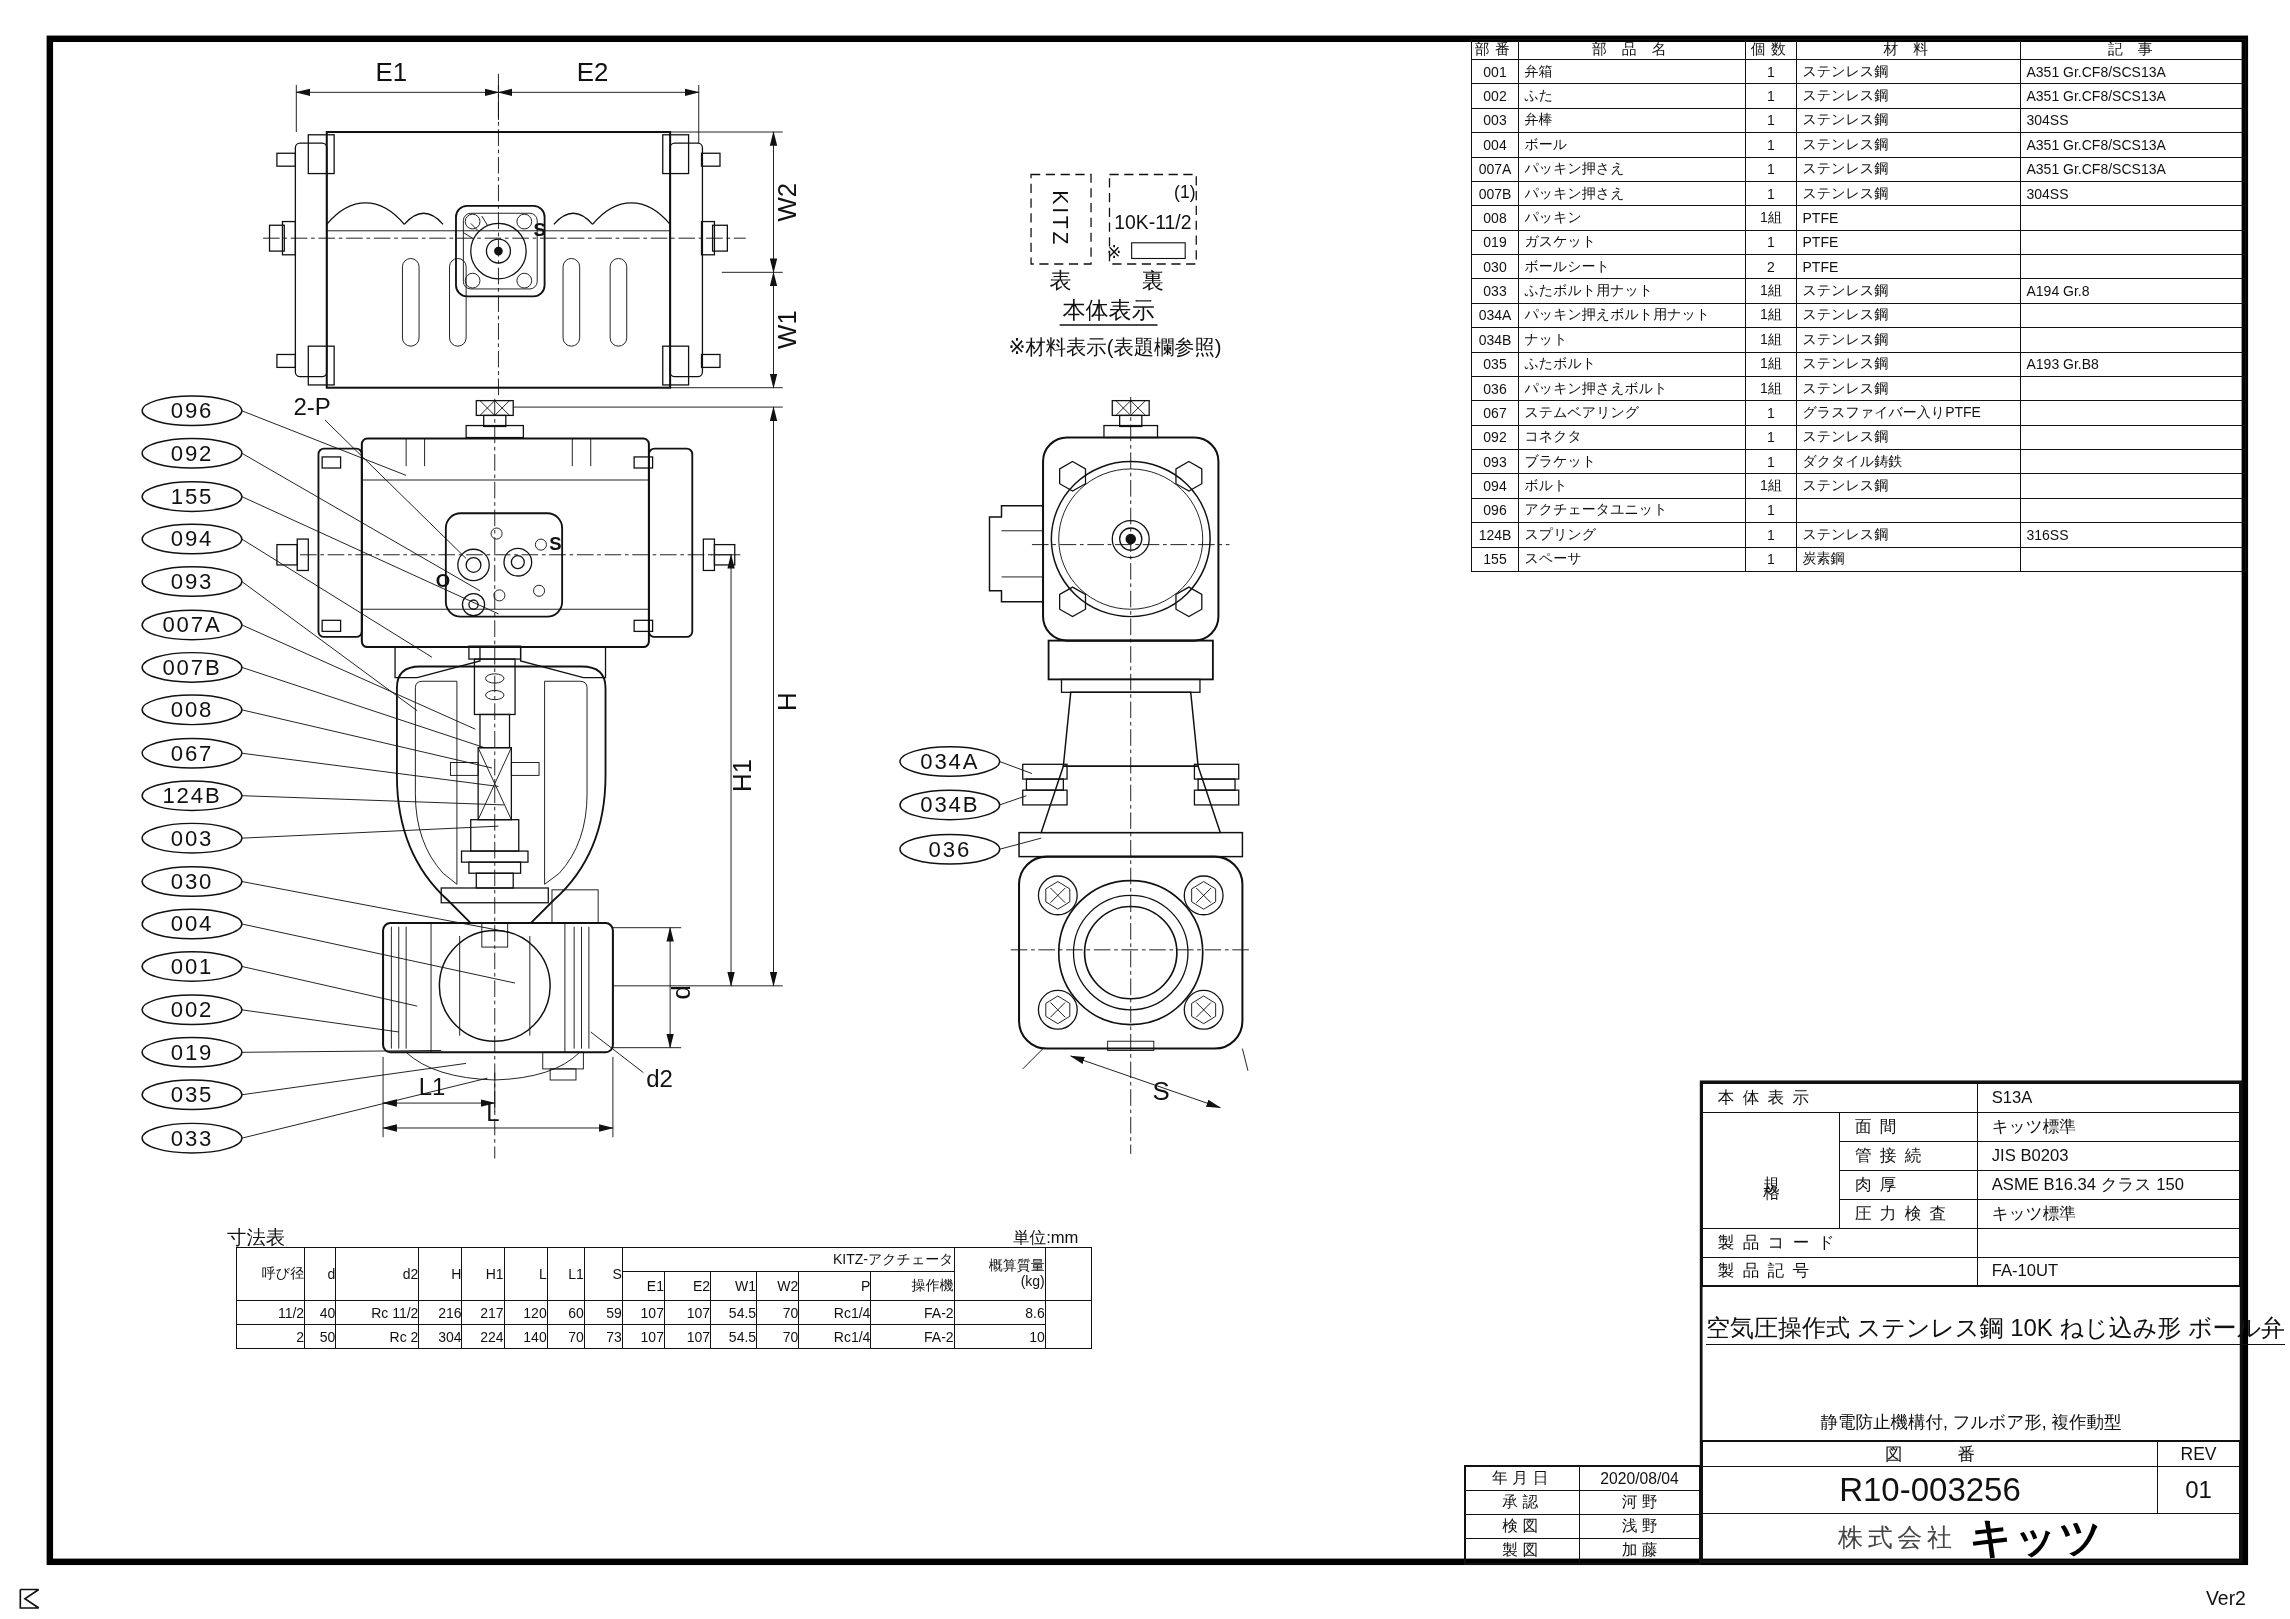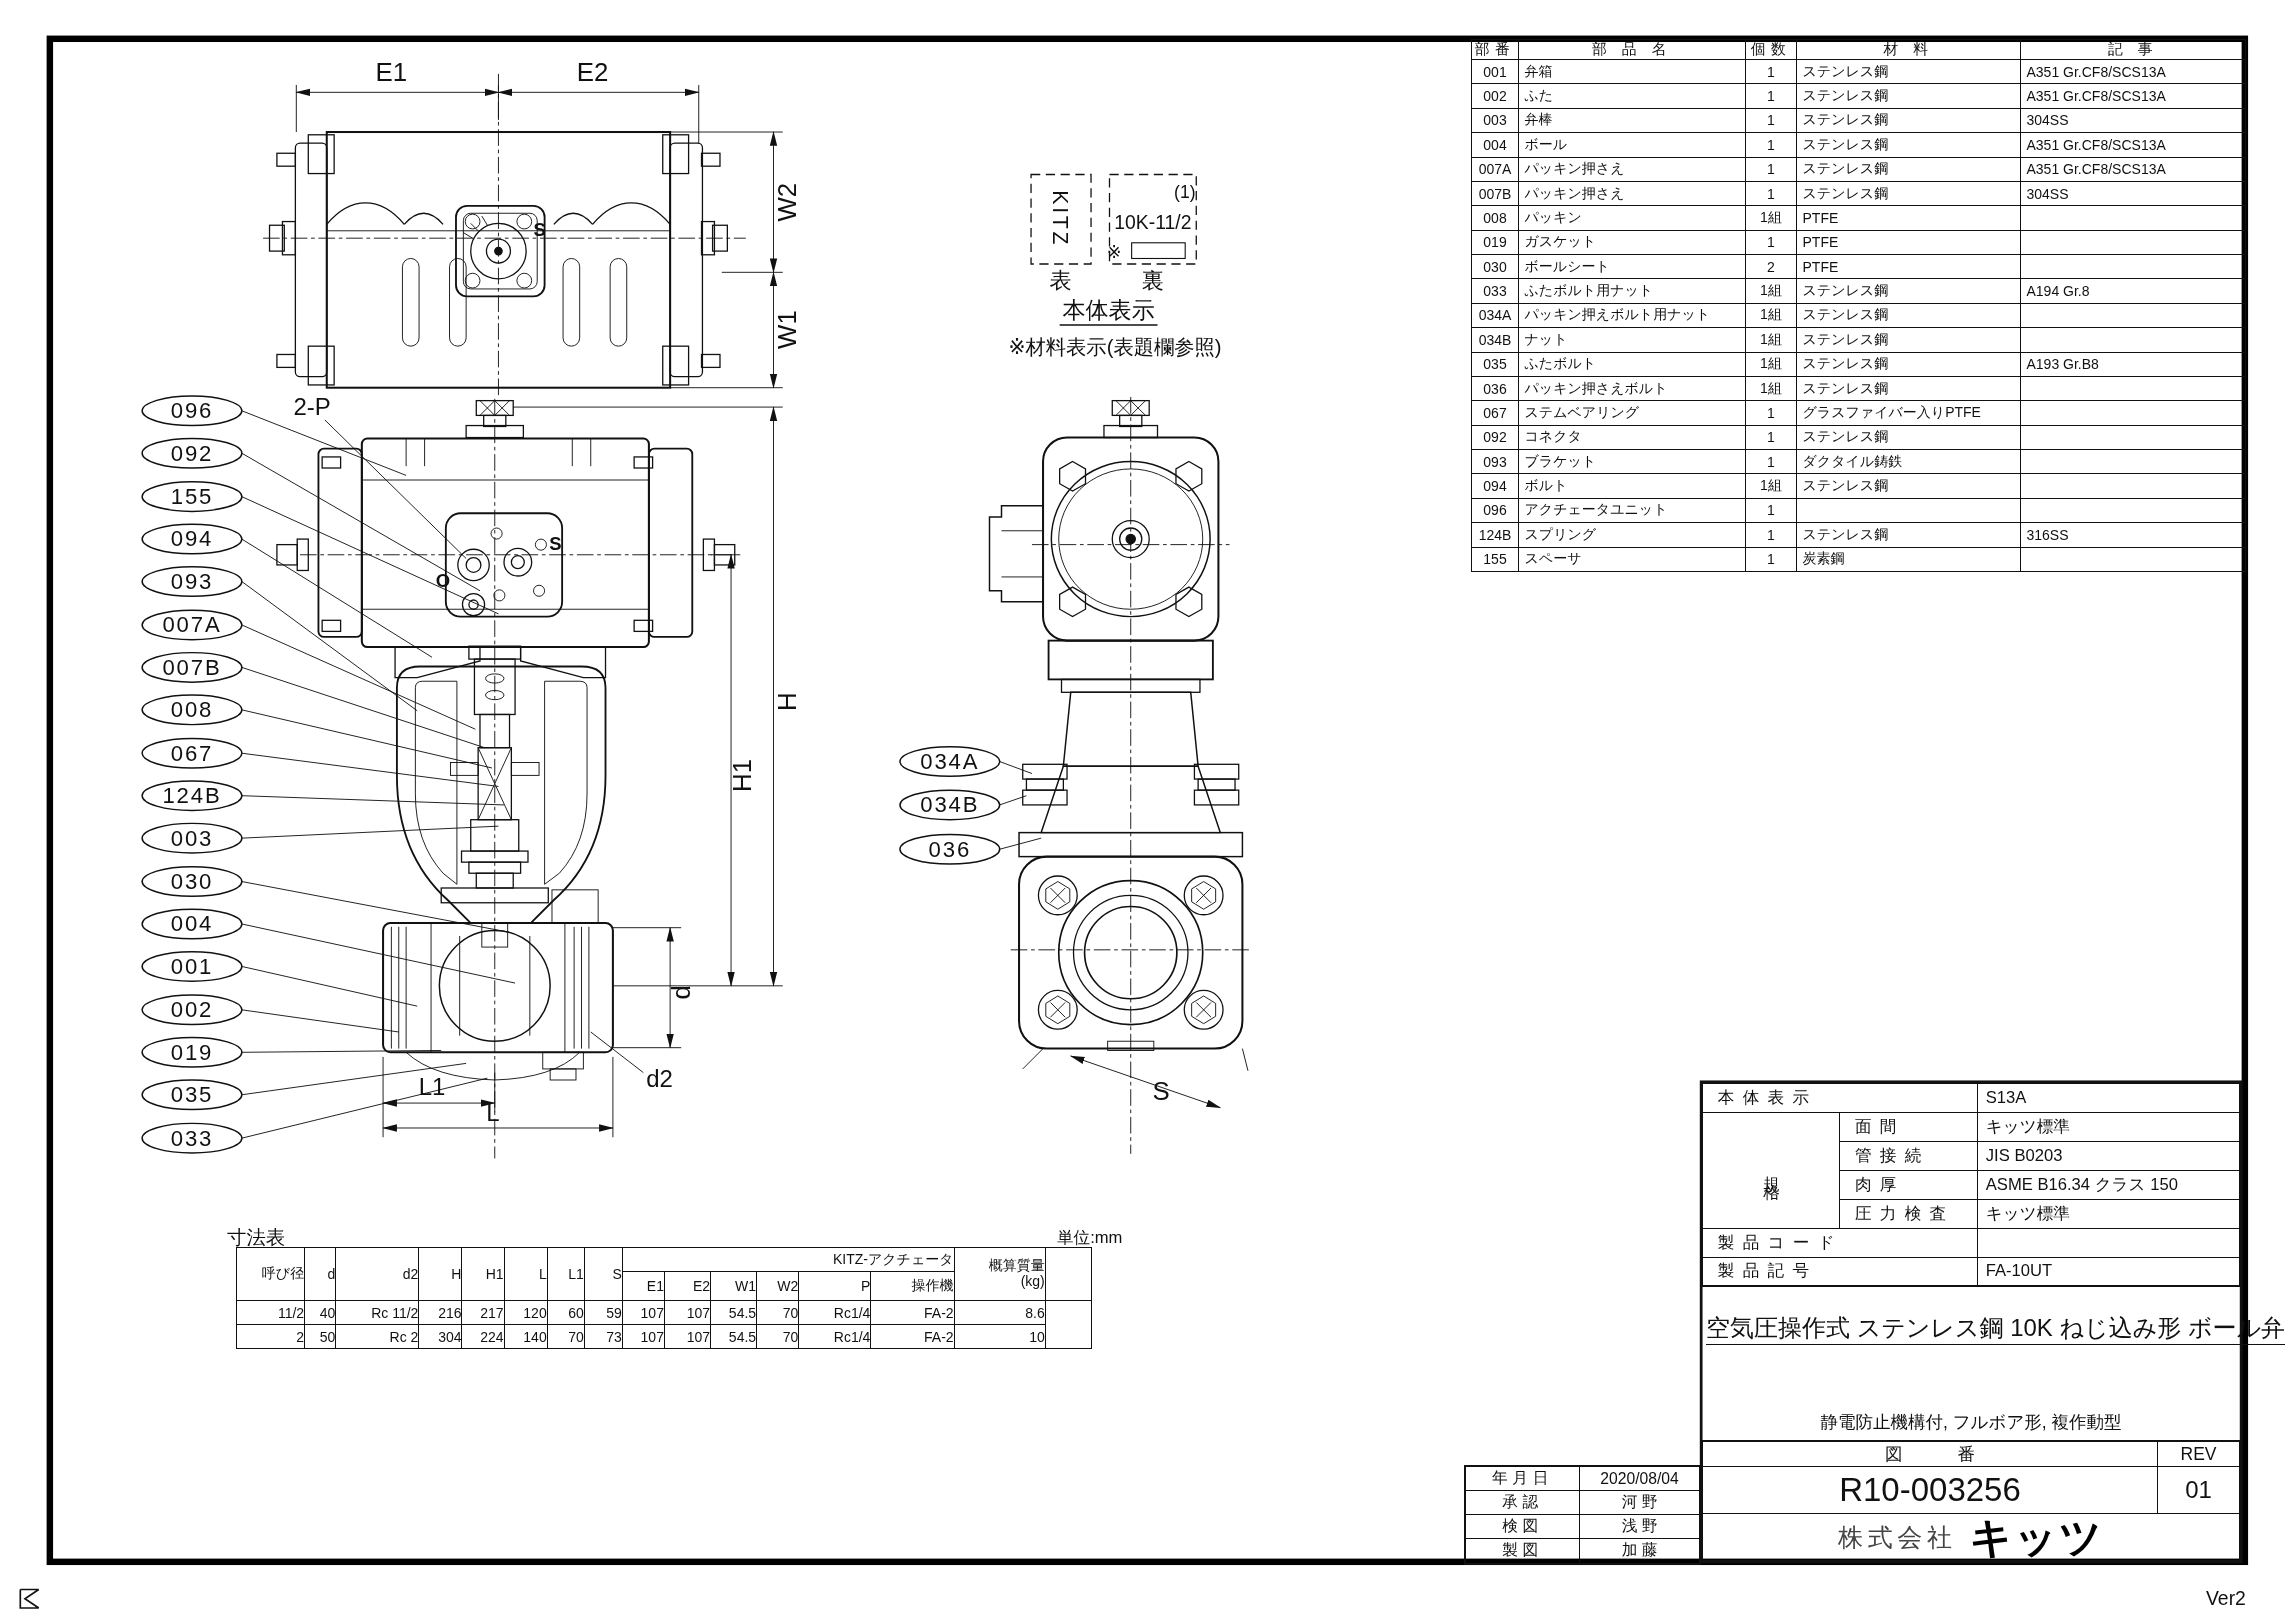--- a/index.html
+++ b/index.html
@@ -11,36 +11,36 @@
   td,th{border:0.9px solid #111;font-weight:normal;overflow:hidden;white-space:nowrap;}
   
   .parts-tbl{left:1471px;top:39px;}
   .parts-tbl table{width:770px;height:533px;border:1.8px solid #111;}
   .parts-tbl td{font-size:14px;padding:0 5.5px;}
   .parts-tbl th{font-size:14.8px;letter-spacing:5.5px;text-align:center;padding:0;}
   .c{text-align:center;padding:0 1.8px!important;}
   .thick td{border-bottom:1.8px solid #111;}
   
   .dim-title{left:227px;top:1224px;font-size:19.4px;}
-  .dim-unit{left:1057px;top:1227px;font-size:16.6px;}
+  .dim-unit{left:1013px;top:1227px;font-size:16.6px;}
   .dim-tbl{left:236px;top:1247px;}
   .dim-tbl table{width:856px;height:101px;border:1.4px solid #111;}
   .dim-tbl th,.dim-tbl td{font-size:14px;text-align:right;padding:0;}
   .mass{line-height:15.7px;}
   
   .notes{left:266px;top:1349px;font-size:16.6px;line-height:20px;}
   .notes div{margin-bottom:0px;}
   .ind1{margin-left:24px;}
   .ind2{margin-left:52px;}
   
   .spec-tbl{left:1701px;top:1082px;}
   .spec-tbl table{width:540px;height:201px;border:2.3px solid #111;}
   .spec-tbl td{font-size:16.6px;}
   .spec-lab{letter-spacing:8.3px;padding-left:14.8px;}
-  .spec-val{padding-left:8px;}
+  .spec-val{padding-left:14px;}
   .vgroup{writing-mode:vertical-rl;text-align:center;letter-spacing:7.4px;font-size:16.6px;width:48px;}
   
   .app-tbl{left:1464px;top:1465px;}
   .app-tbl table{width:237px;height:97px;border:2.3px solid #111;}
   .app-tbl td{font-size:15.7px;text-align:center;}
   .app-lab{letter-spacing:4.6px;}
   
   .tb-title{left:1706px;top:1312px;width:533px;text-align:center;font-size:24px;}
   .tb-title span{border-bottom:1.8px solid #111;padding-bottom:2.8px;white-space:nowrap;}
   .tb-sub{left:1701px;top:1410px;width:540px;text-align:center;font-size:17.5px;}

